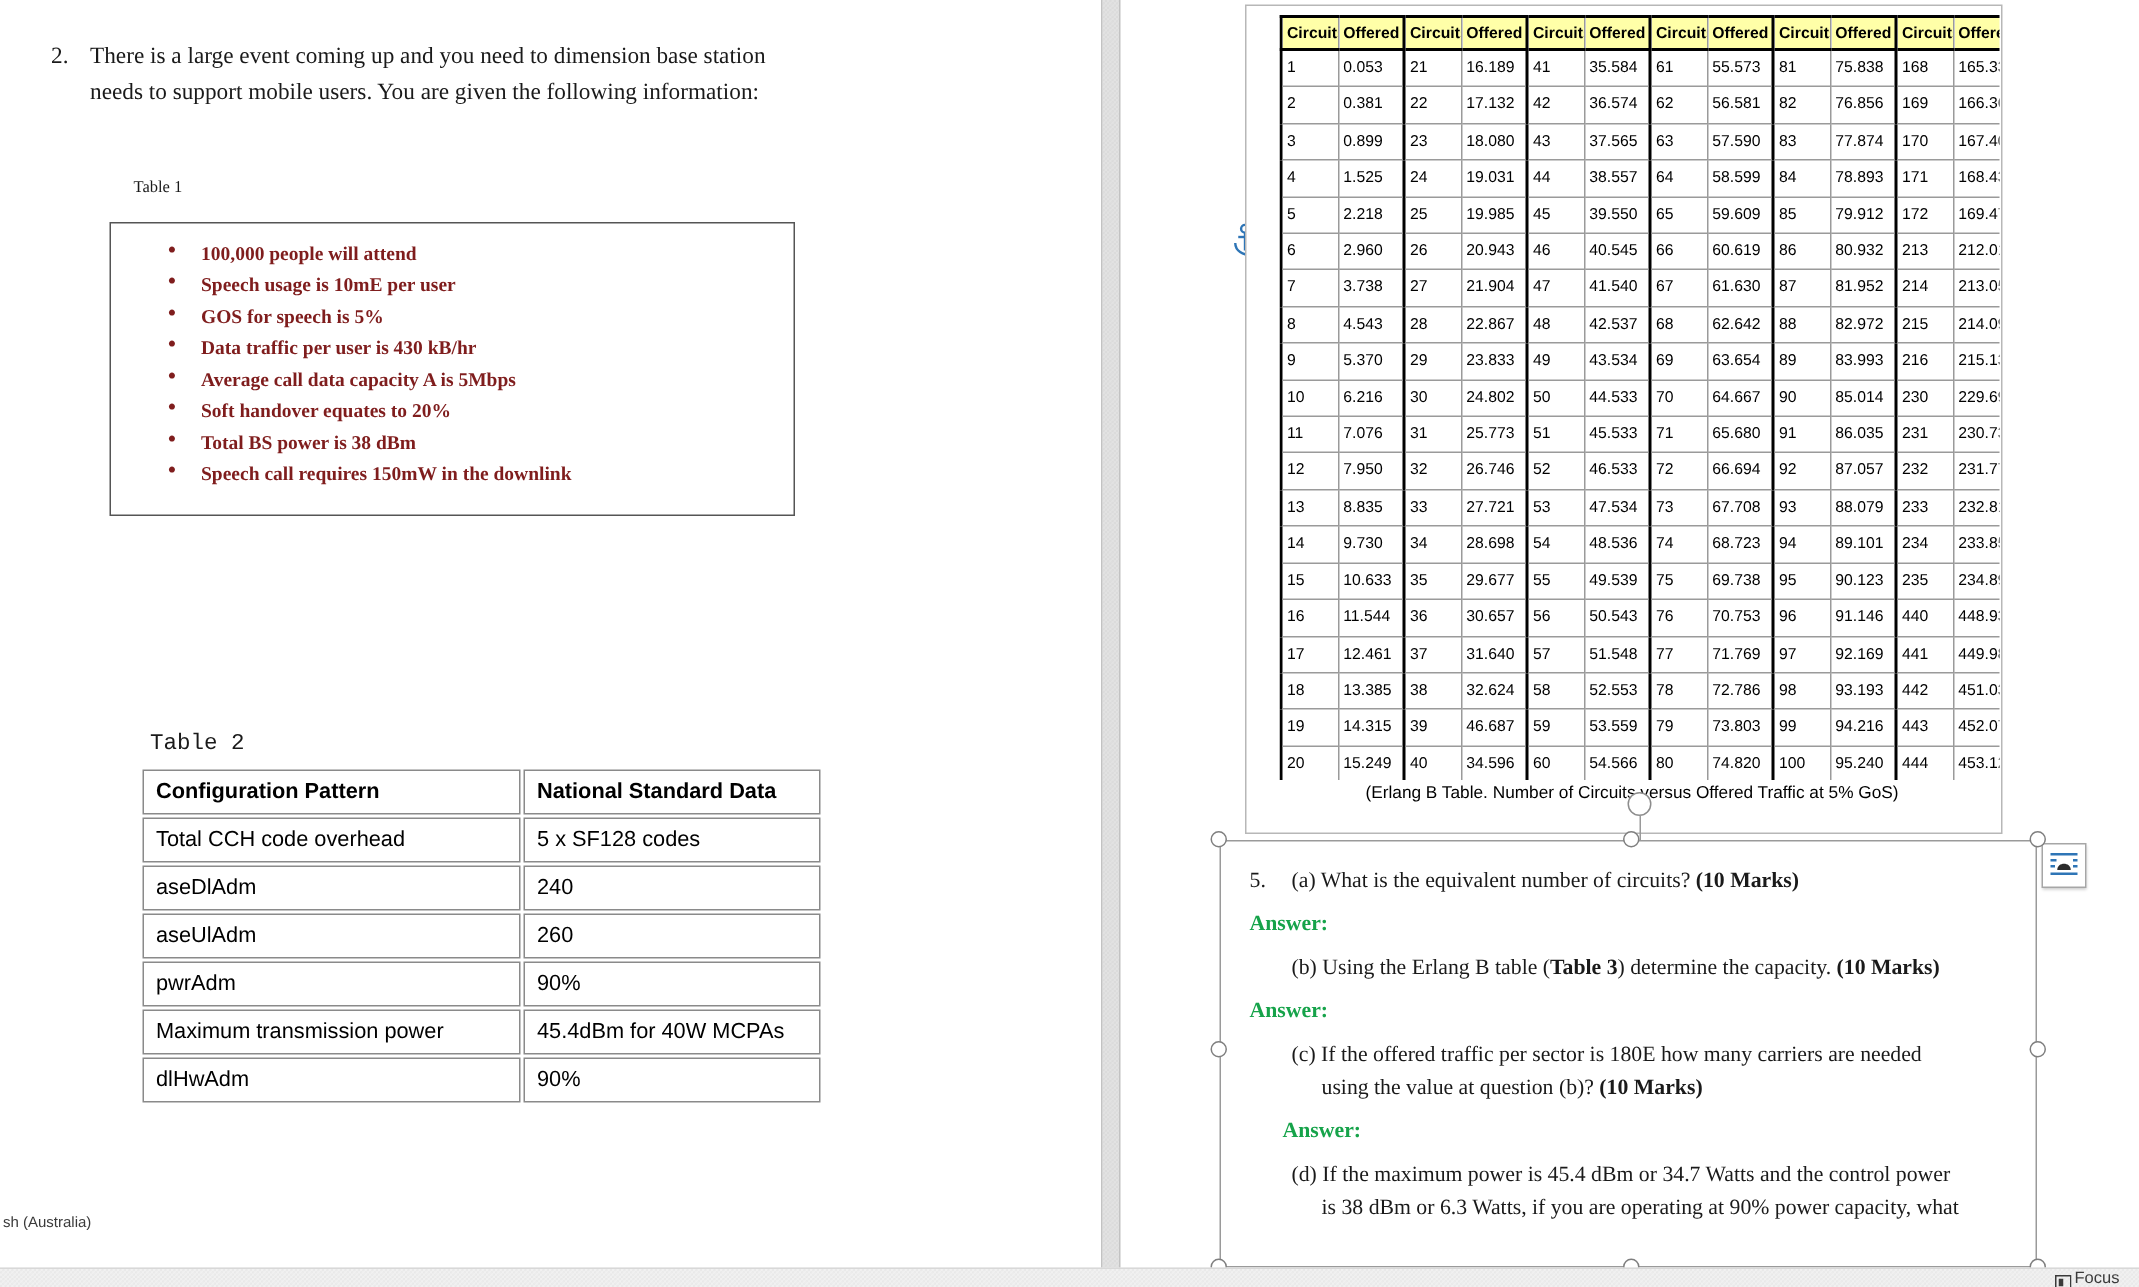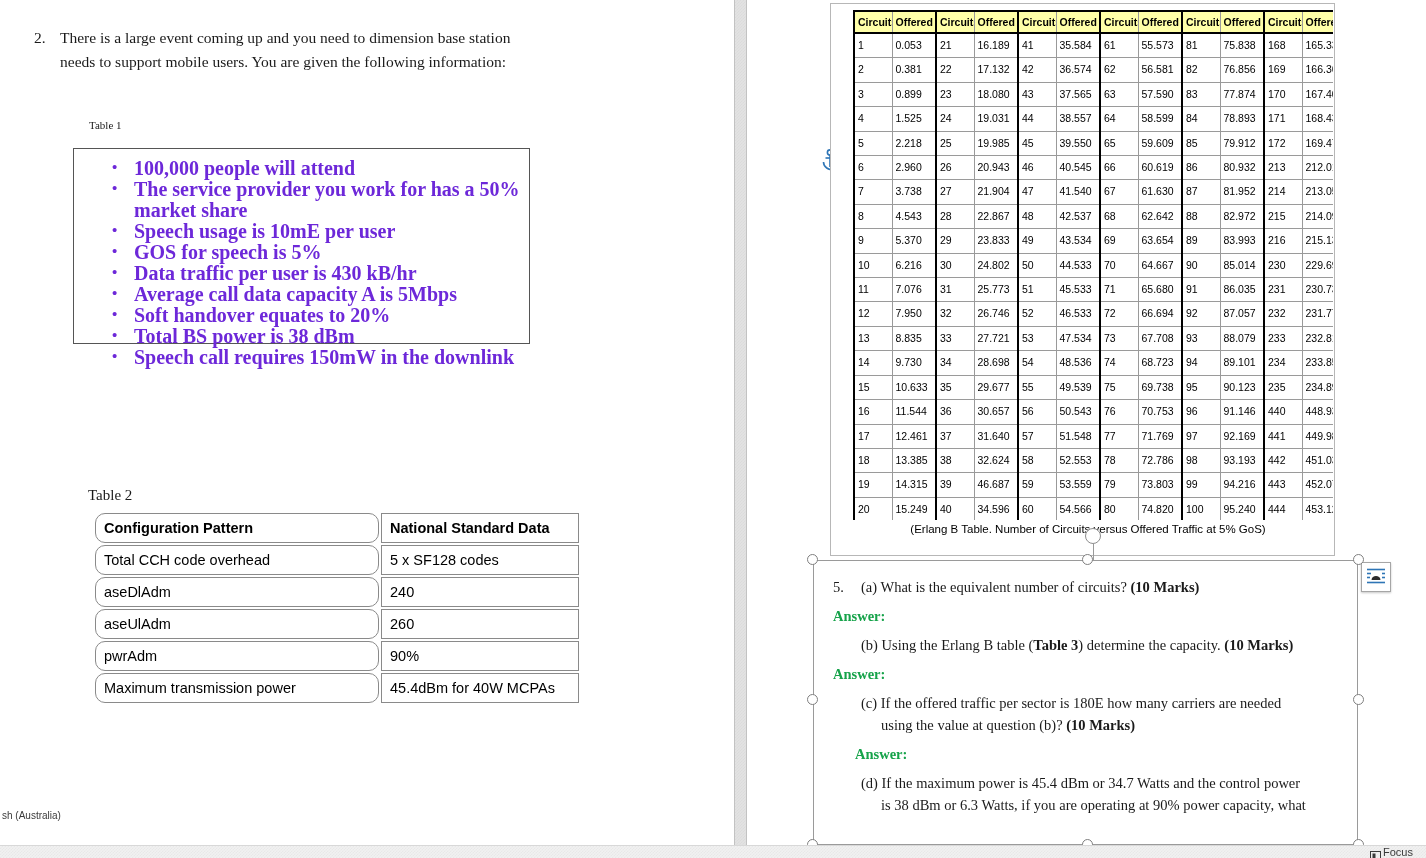--- a/index.html
+++ b/index.html
@@ -47,44 +47,44 @@
   .tbl1-box {
     position:absolute; left:73px; top:148px; width:457px; height:196px;
     border:1px solid #555; background:#fff;
   }
   .tbl1-box ul {
     margin:0; padding: 9px 0 0 34px; list-style:none;
   }
   .tbl1-box li {
     position:relative;
     font-family:"Liberation Serif", serif;
-    font-weight:bold; font-size:20px; line-height:21px; color:#6d28d9;
+    font-weight:bold; font-size:13px; line-height:21px; color:#7f1d1d;
     padding-left:26px;
   }
   .tbl1-box li::before {
     content:"\2022"; position:absolute; left:4px; top:-1px; font-size:15px;
   }
 
   .tbl2-caption {
-    position:absolute; left:88px; top:487px;
-    font-family:Liberation Serif, serif; font-size:15px; color:#1a1a1a;
+    position:absolute; left:100px; top:487px;
+    font-family:Liberation Mono, monospace; font-size:15px; color:#1a1a1a;
   }
 
   .tbl2 {
     position:absolute; left:93px; top:511px;
     border-collapse:separate; border-spacing:2px 2px;
     font-family:"Liberation Sans", sans-serif;
   }
   .tbl2 td {
     border:1px solid #8a8a8a;
     height:30px; padding:3px 8px;
     font-size:14.5px; color:#000; vertical-align:middle;
     background:#fff;
   }
-  .tbl2 td.c1 { width:284px;border-radius:10px; }
+  .tbl2 td.c1 { width:252px; }
   .tbl2 td.c2 { width:198px; }
   .tbl2 tr.head td { font-weight:bold; }
 
   
   .right-page { position:absolute; top:0; left:746px; width:680px; height:858px; }
 
   
   .pic-frame {
     position:absolute; left:84px; top:3px; width:505px; height:553px;
     border:1px solid #b7b7b7; background:#fff;
@@ -193,21 +193,20 @@
     <div class="q2">
       <span class="num">2.</span>
       <span class="body">There is a large event coming up and you need to dimension base station needs to support mobile users. You are given the following information:</span>
     </div>
 
     <div class="tbl1-caption">Table 1</div>
 
     <div class="tbl1-box">
       <ul>
         <li>100,000 people will attend</li>
-        <li>The service provider you work for has a 50% market share</li>
         <li>Speech usage is 10mE per user</li>
         <li>GOS for speech is 5%</li>
         <li>Data traffic per user is 430 kB/hr</li>
         <li>Average call data capacity A is 5Mbps</li>
         <li>Soft handover equates to 20%</li>
         <li>Total BS power is 38 dBm</li>
         <li>Speech call requires 150mW in the downlink</li>
       </ul>
     </div>
 
@@ -232,20 +231,24 @@
           <td class="c2">260</td>
         </tr>
         <tr>
           <td class="c1">pwrAdm</td>
           <td class="c2">90%</td>
         </tr>
         <tr>
           <td class="c1">Maximum transmission power</td>
           <td class="c2">45.4dBm for 40W MCPAs</td>
         </tr>
+        <tr>
+          <td class="c1">dlHwAdm</td>
+          <td class="c2">90%</td>
+        </tr>
       </tbody>
     </table>
   </div>
 
   <div class="page-gap"></div>
   <div class="page-divider-line" style="left:734px"></div>
   <div class="page-divider-line" style="left:746px"></div>
 
   <div class="right-page">
 

